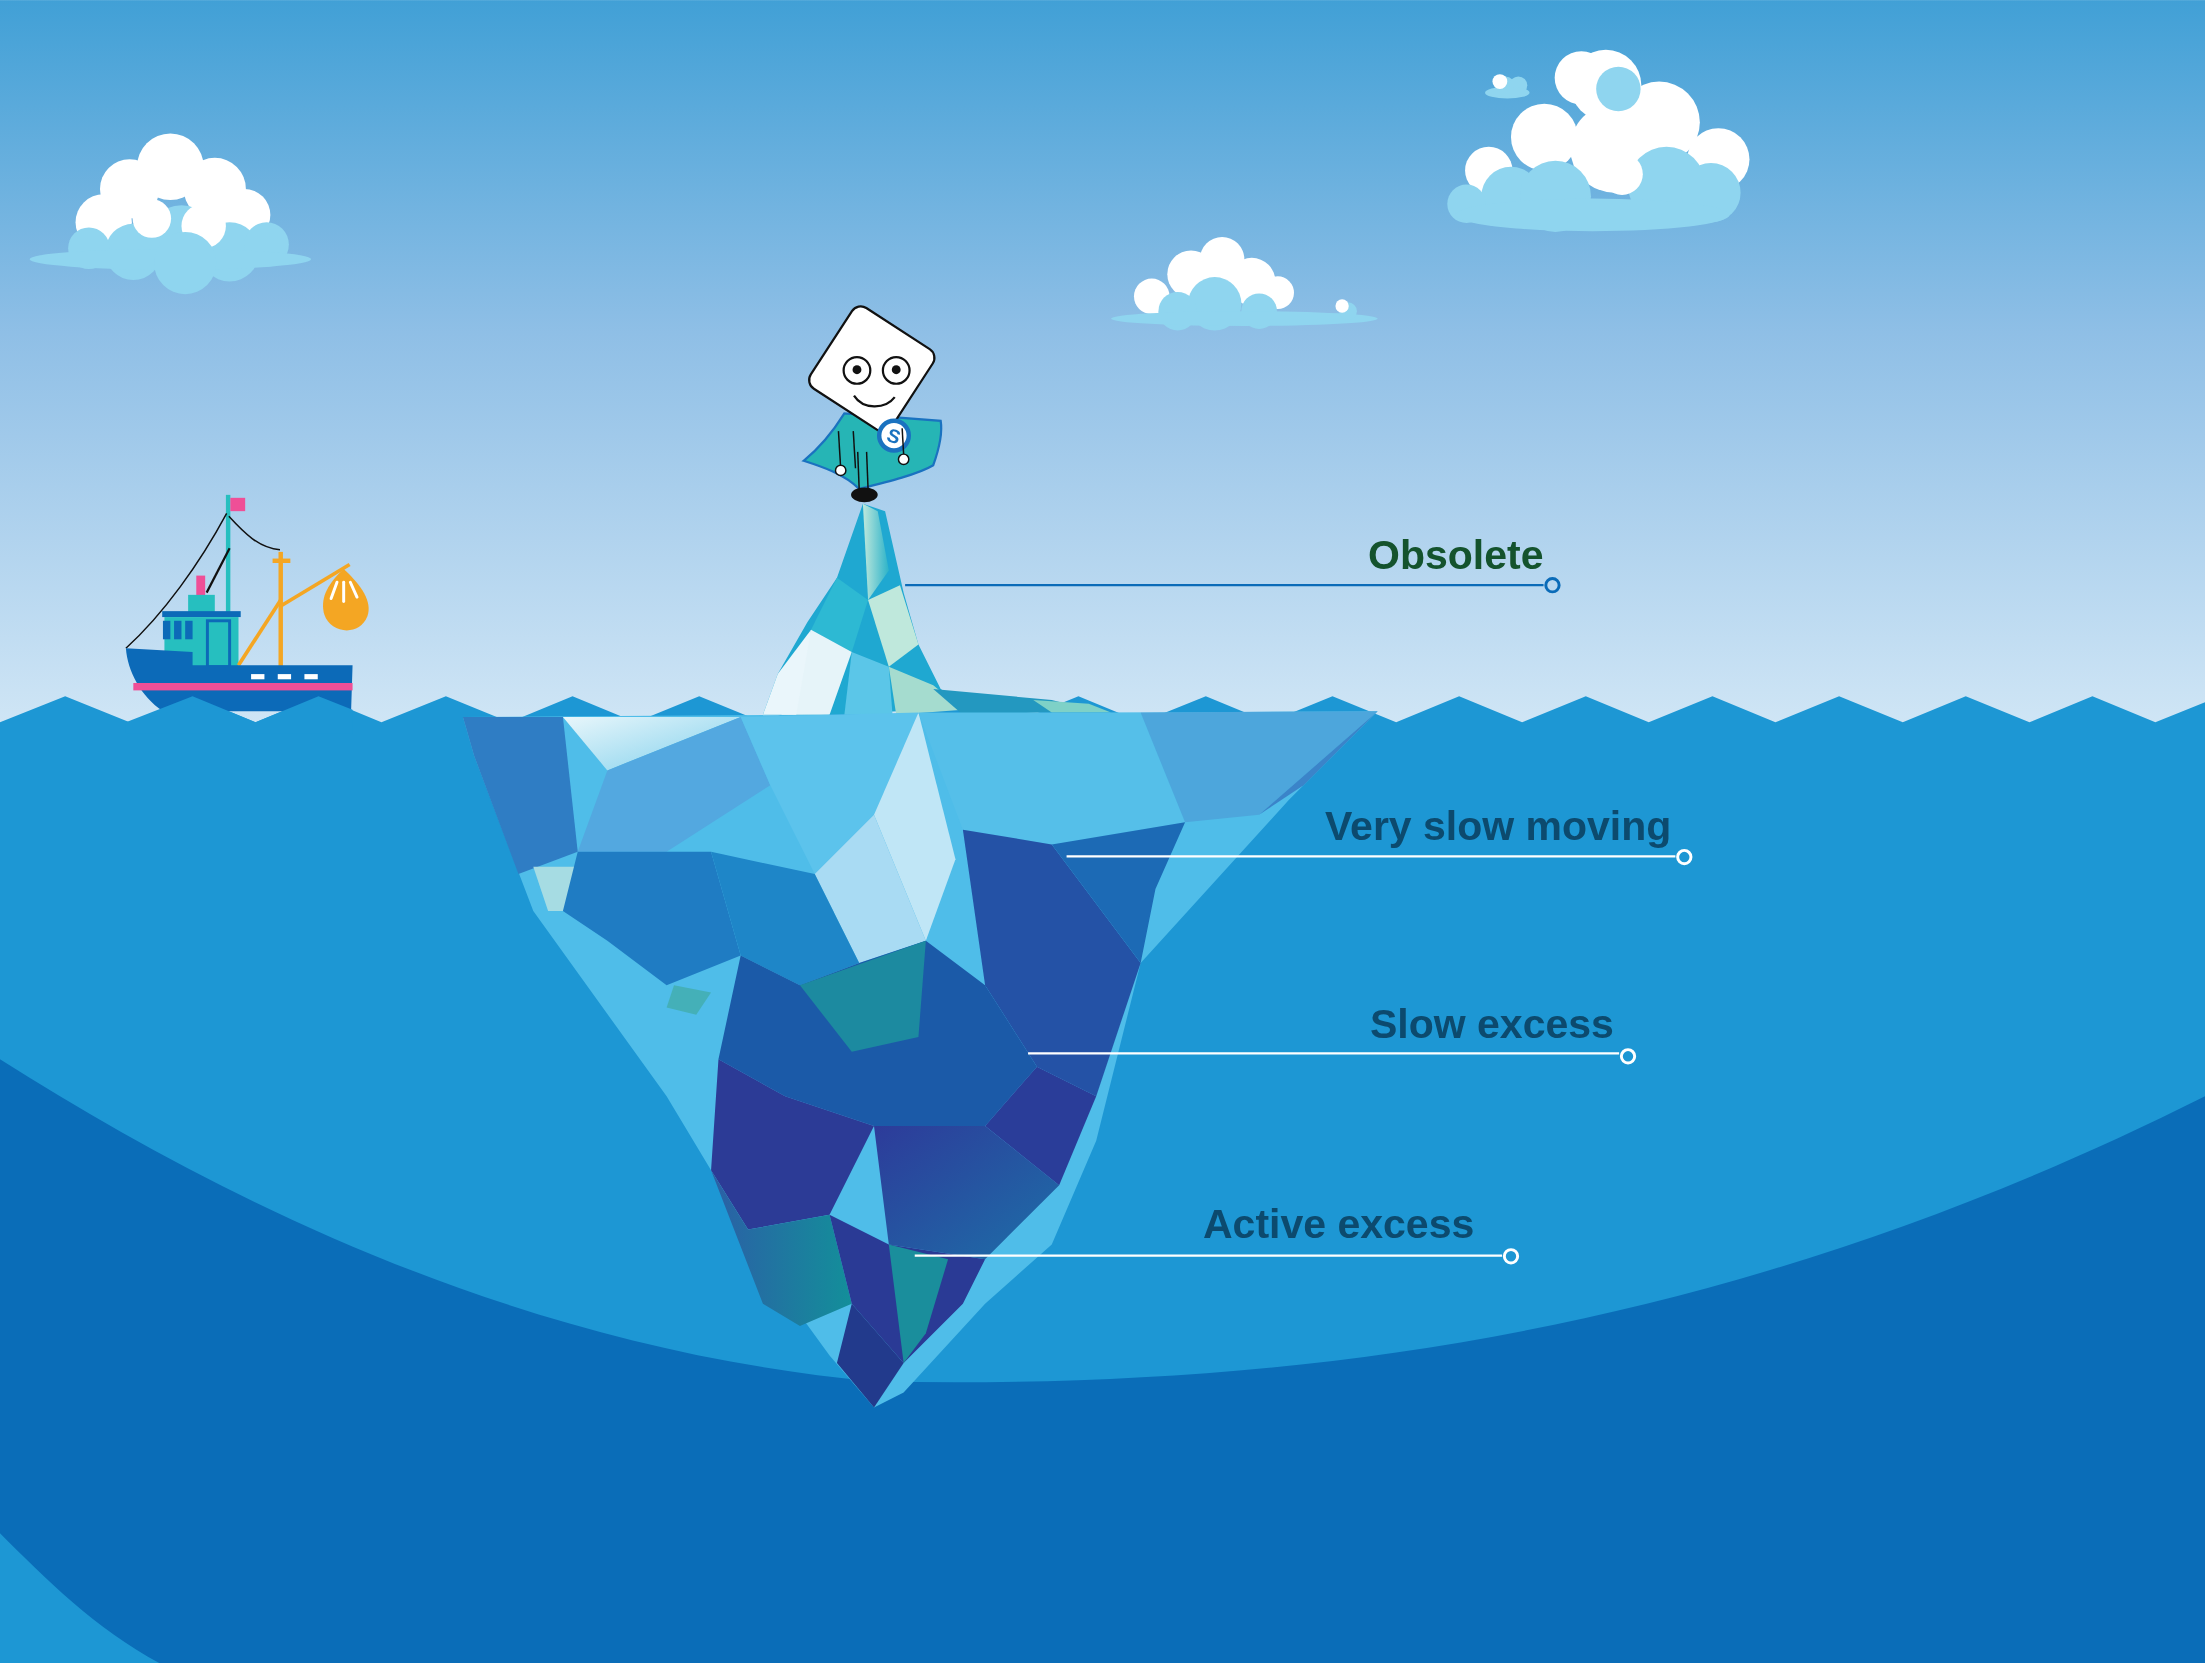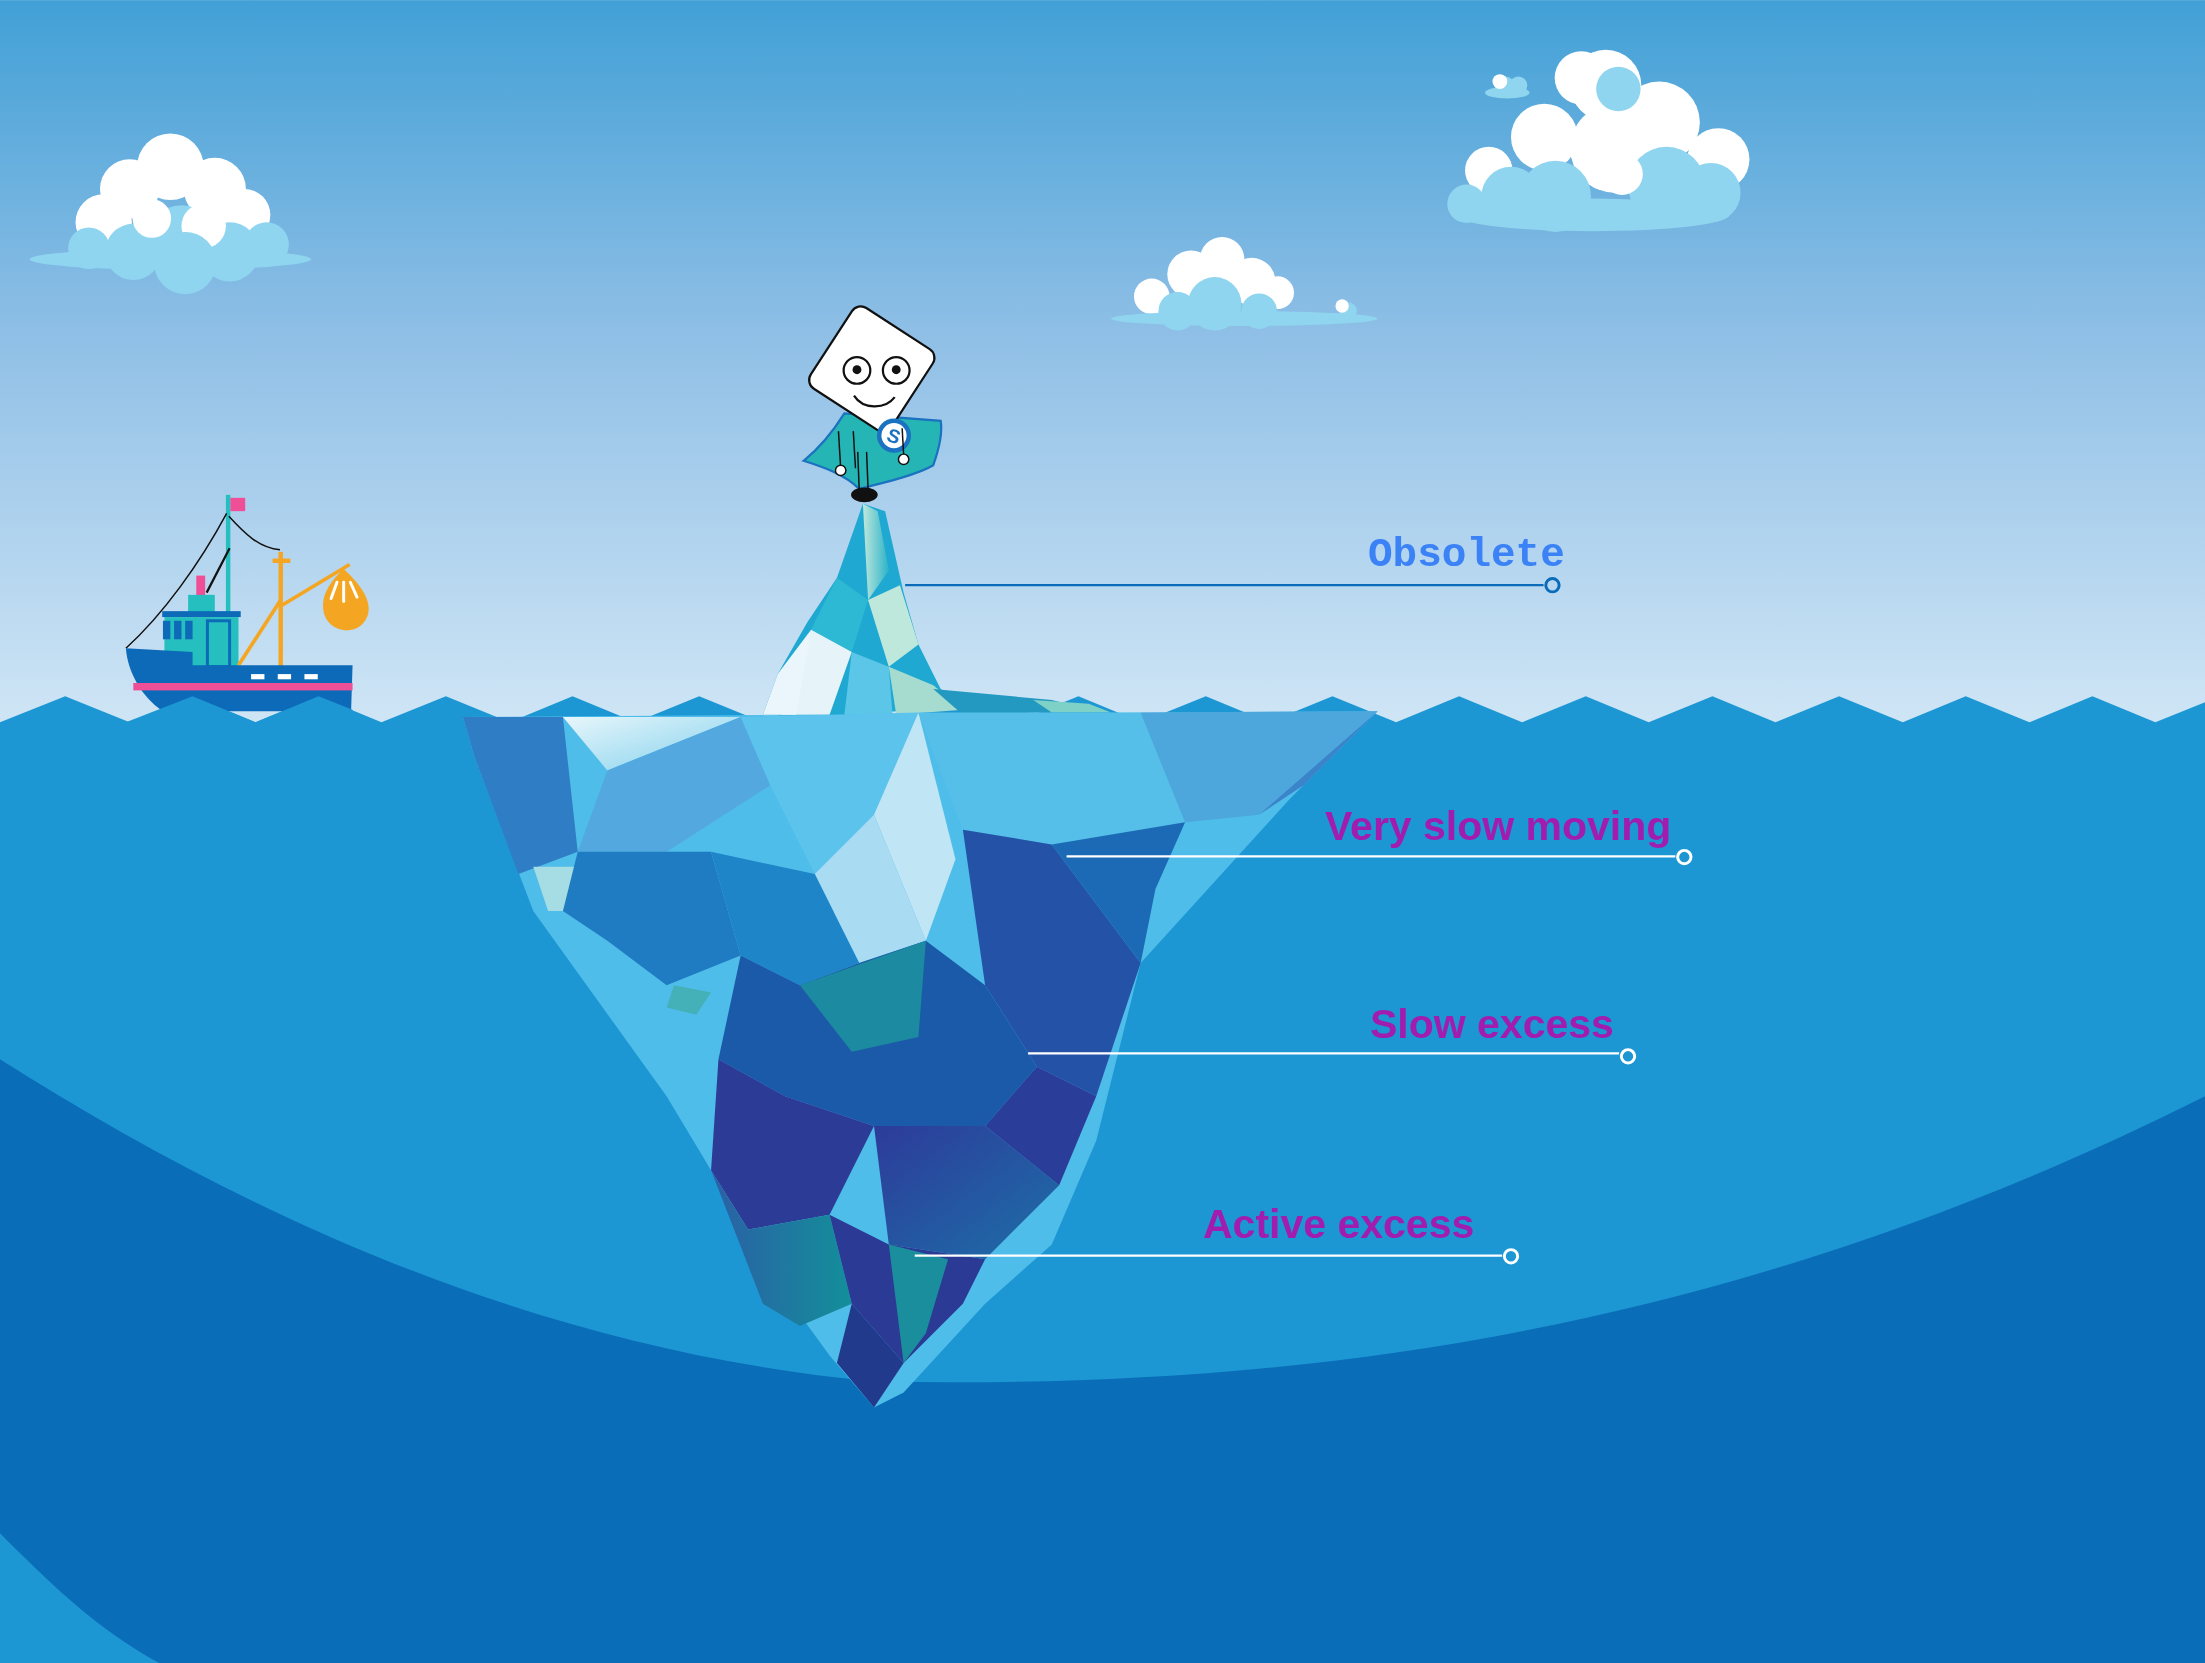--- a/index.html
+++ b/index.html
@@ -7,22 +7,22 @@
   #scene { position: absolute; left: 0; top: 0; width: 2205px; height: 1663px; }
   .label {
     position: absolute;
     font-family: "Liberation Sans", sans-serif;
     font-weight: 700;
     font-size: 41px;
     line-height: 1;
     white-space: nowrap;
     letter-spacing: 0px;
   }
-  .label.dark { color: #3b82f6; font-family: Liberation Mono, monospace; }
-  .label.light { color: #a21caf; }
+  .label.dark { color: #14532d; }
+  .label.light { color: #0c4a6e; }
 </style>
 </head>
 <body>
 
 <svg id="scene" viewBox="0 0 2977 2245" xmlns="http://www.w3.org/2000/svg">
   <defs>
     <linearGradient id="skyGrad" x1="0" y1="0" x2="0" y2="1">
       <stop offset="0" stop-color="#41a0d6"></stop>
       <stop offset="0.45" stop-color="#8fbfe6"></stop>
       <stop offset="1" stop-color="#d2e7f6"></stop>

